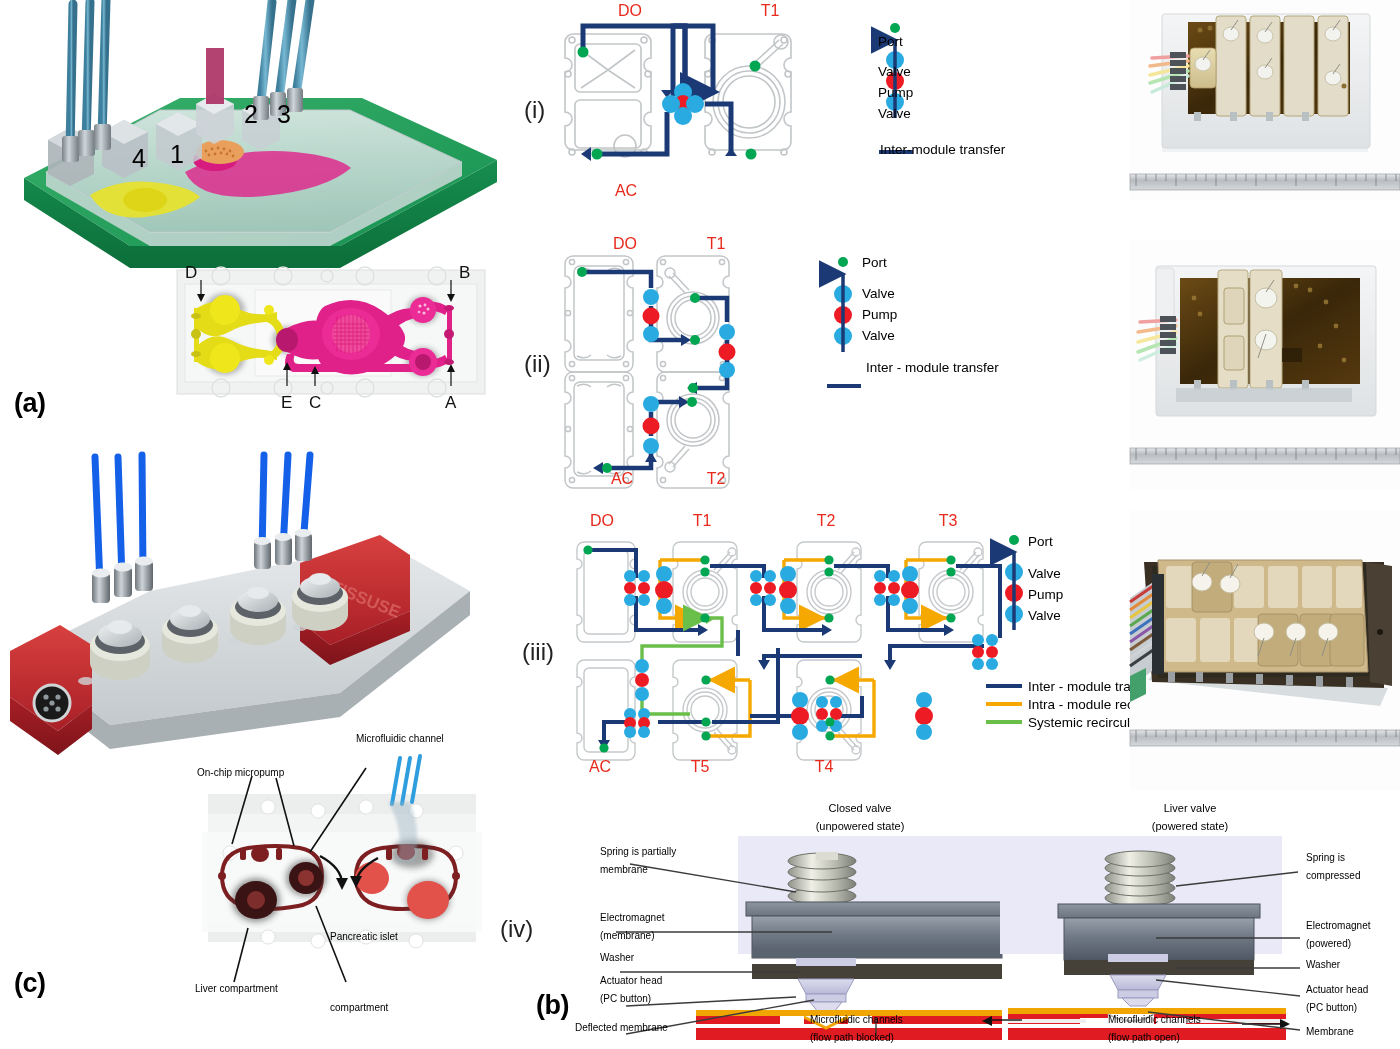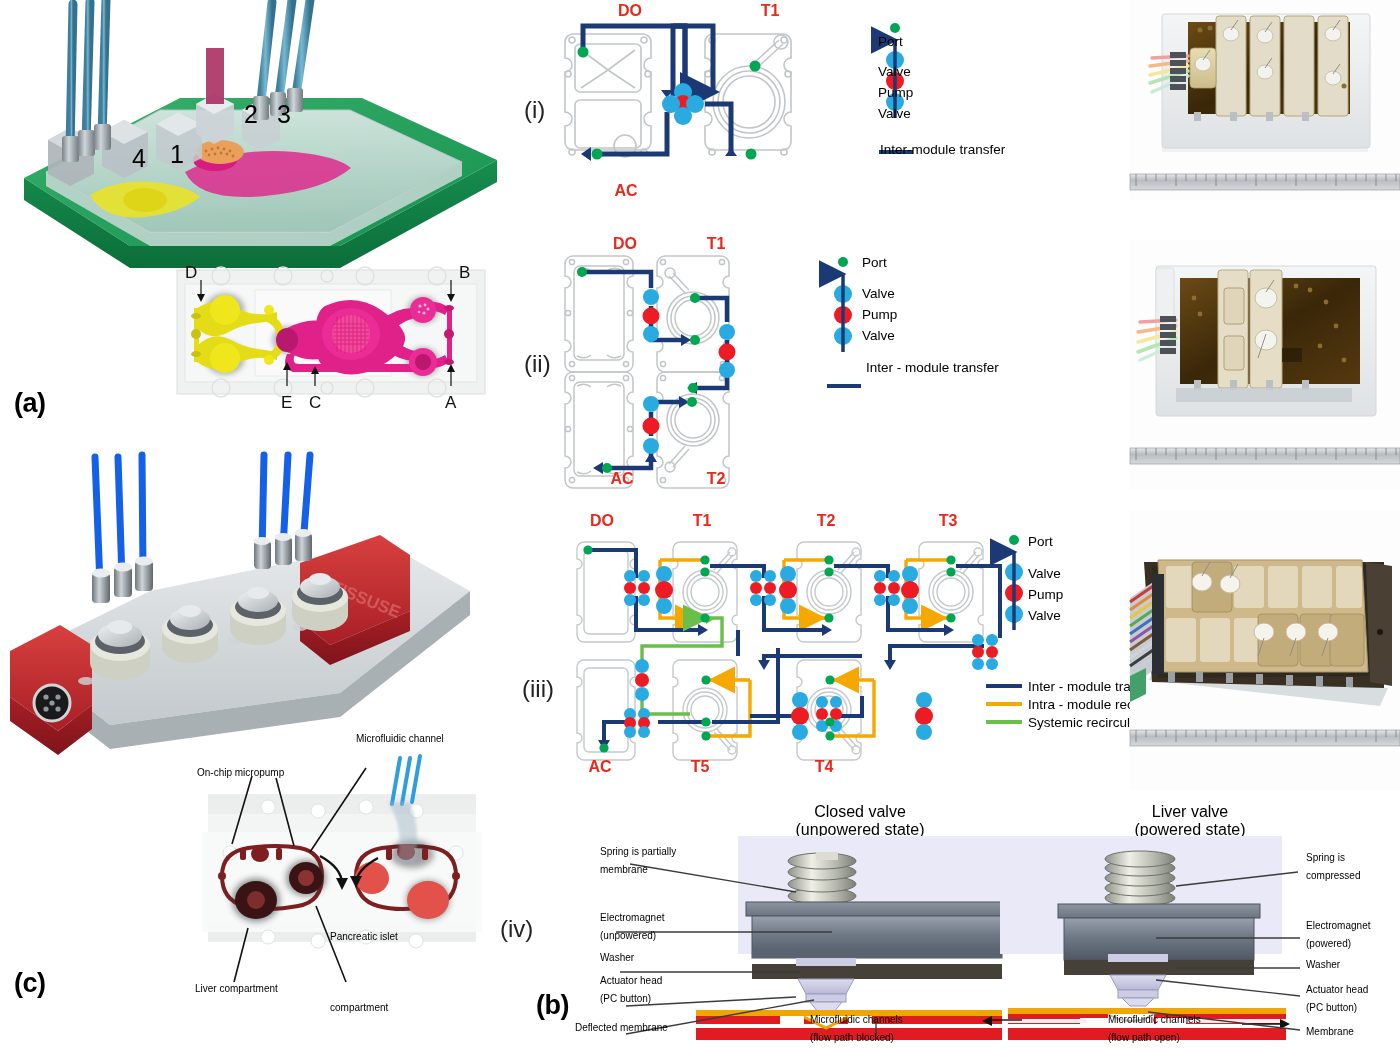--- a/index.html
+++ b/index.html
@@ -1,25 +1,25 @@
 <!DOCTYPE html>
 <html><head>
 <meta charset="utf-8">
 <style>
   html,body{margin:0;padding:0;background:#fff;}
   body{width:1400px;height:1049px;position:relative;overflow:hidden;
        font-family:"Liberation Sans","DejaVu Sans",sans-serif;color:#000;}
   .abs{position:absolute;}
   .panel-letter{font-weight:bold;font-size:27px;letter-spacing:-.5px;}
   .roman{font-size:24px;color:#222;}
-  .modlabel{color:#e8291c;font-size:16px;font-weight:700;text-align:center;}
+  .modlabel{color:#e8291c;font-size:16px;font-weight:400;text-align:center;}
   .legtext{font-size:13.5px;}
   .annot{font-size:10px;line-height:1.15;}
   .annot.r{text-align:left;}
-  .valvehead{font-size:16px;text-align:center;line-height:1.2;}
+  .valvehead{font-size:11px;text-align:center;line-height:1.2;}
   svg{display:block;overflow:visible;}
   .lbl-letter{font-size:17px;font-family:"Liberation Sans",sans-serif;}
 </style>
 </head>
 <body>
 
 <div class="abs panel-letter" style="left:14px;top:388px;">(a)</div>
 
 <svg class="abs" style="left:10px;top:0px;" width="500" height="280" viewBox="0 0 500 280">
   <defs>
@@ -644,21 +644,21 @@
 <div class="abs modlabel" style="left:595px;top:235px;width:60px;">DO</div>
 <div class="abs modlabel" style="left:686px;top:235px;width:60px;">T1</div>
 <div class="abs modlabel" style="left:592px;top:470px;width:60px;">AC</div>
 <div class="abs modlabel" style="left:686px;top:470px;width:60px;">T2</div>
 <div class="abs legtext" style="left:862px;top:255px;">Port</div>
 <div class="abs legtext" style="left:862px;top:286px;">Valve</div>
 <div class="abs legtext" style="left:862px;top:307px;">Pump</div>
 <div class="abs legtext" style="left:862px;top:328px;">Valve</div>
 <div class="abs legtext" style="left:866px;top:360px;">Inter - module transfer</div>
 
-<div class="abs roman" style="left:522px;top:638px;margin-top:37px;">(iii)</div>
+<div class="abs roman" style="left:522px;top:638px;">(iii)</div>
 
 <svg class="abs" style="left:560px;top:518px;" width="520" height="265" viewBox="0 0 520 265">
   <defs>
     <marker id="a3n" markerWidth="9" markerHeight="9" refX="4" refY="8" orient="auto">
       <polygon points="0,0 8,0 4,8" fill="#1b3a75"></polygon>
       </marker>
     <marker id="a3y" markerWidth="9" markerHeight="9" refX="8" refY="4" orient="auto">
       <polygon points="0,0 0,8 8,4" fill="#f5a800"></polygon>
       </marker>
     <marker id="a3g" markerWidth="9" markerHeight="9" refX="8" refY="4" orient="auto">
@@ -947,21 +947,21 @@
     <path d="M20,142 L200,142"></path>
     <path d="M26,176 L196,167"></path>
     <path d="M26,204 L214,170"></path>
     <path d="M276,206 L276,188"></path>
   </g>
 </svg>
 
 <div class="abs annot r" style="left:600px;top:846px;width:165px;">Spring is partially</div>
 <div class="abs annot r" style="left:600px;top:864px;width:165px;">membrane</div>
 <div class="abs annot r" style="left:600px;top:912px;width:160px;">Electromagnet</div>
-<div class="abs annot r" style="left:600px;top:930px;width:160px;">(unpowered)</div>
+<div class="abs annot r" style="left:600px;top:930px;width:160px;">(membrane)</div>
 <div class="abs annot r" style="left:600px;top:952px;width:160px;">Washer</div>
 <div class="abs annot r" style="left:600px;top:975px;width:160px;">Actuator head</div>
 <div class="abs annot r" style="left:600px;top:993px;width:160px;">(PC button)</div>
 <div class="abs annot r" style="left:575px;top:1022px;width:185px;">Deflected membrane</div>
 <div class="abs annot" style="left:810px;top:1014px;width:190px;">Microfluidic channels</div>
 <div class="abs annot" style="left:810px;top:1032px;width:190px;">(flow path blocked)</div>
 
 <svg class="abs" style="left:980px;top:830px;" width="330" height="215" viewBox="0 0 330 215">
   <rect x="20" y="6" width="282" height="118" fill="#e9e9f7"></rect>
 

